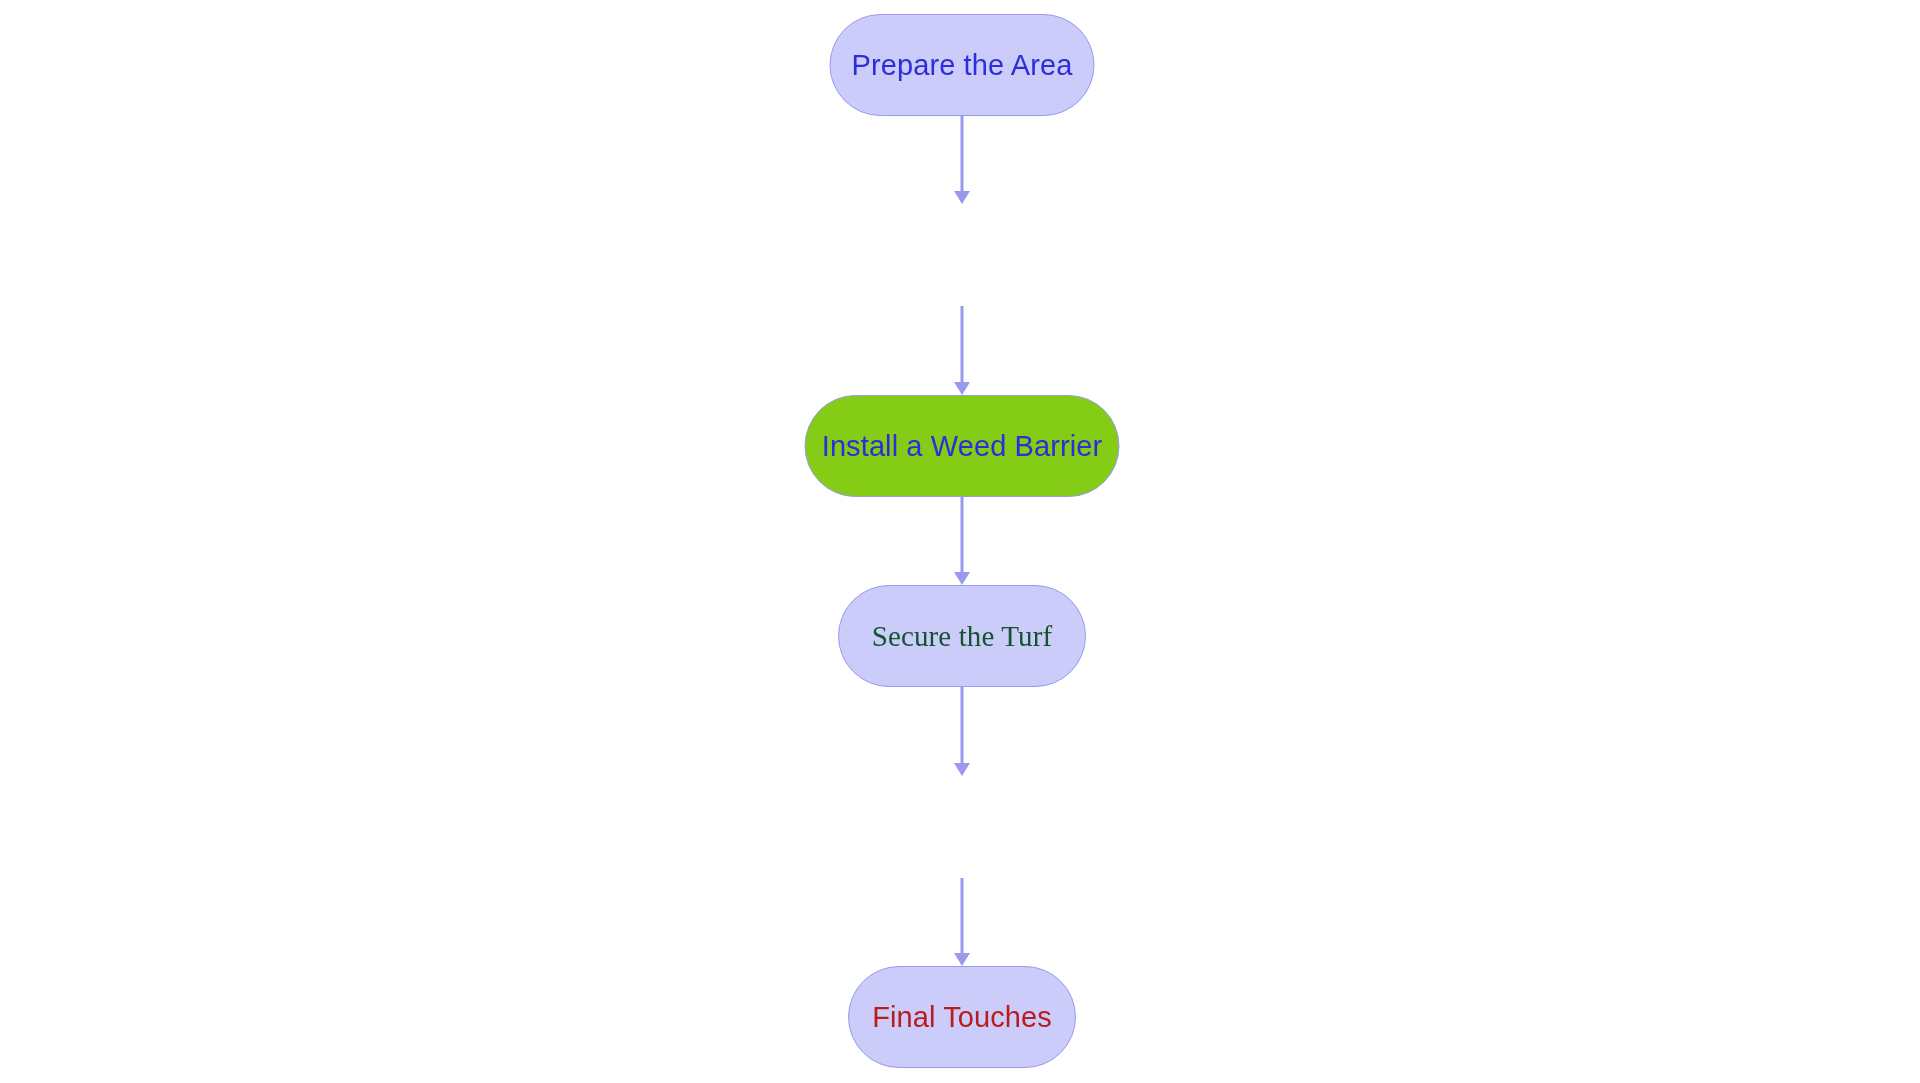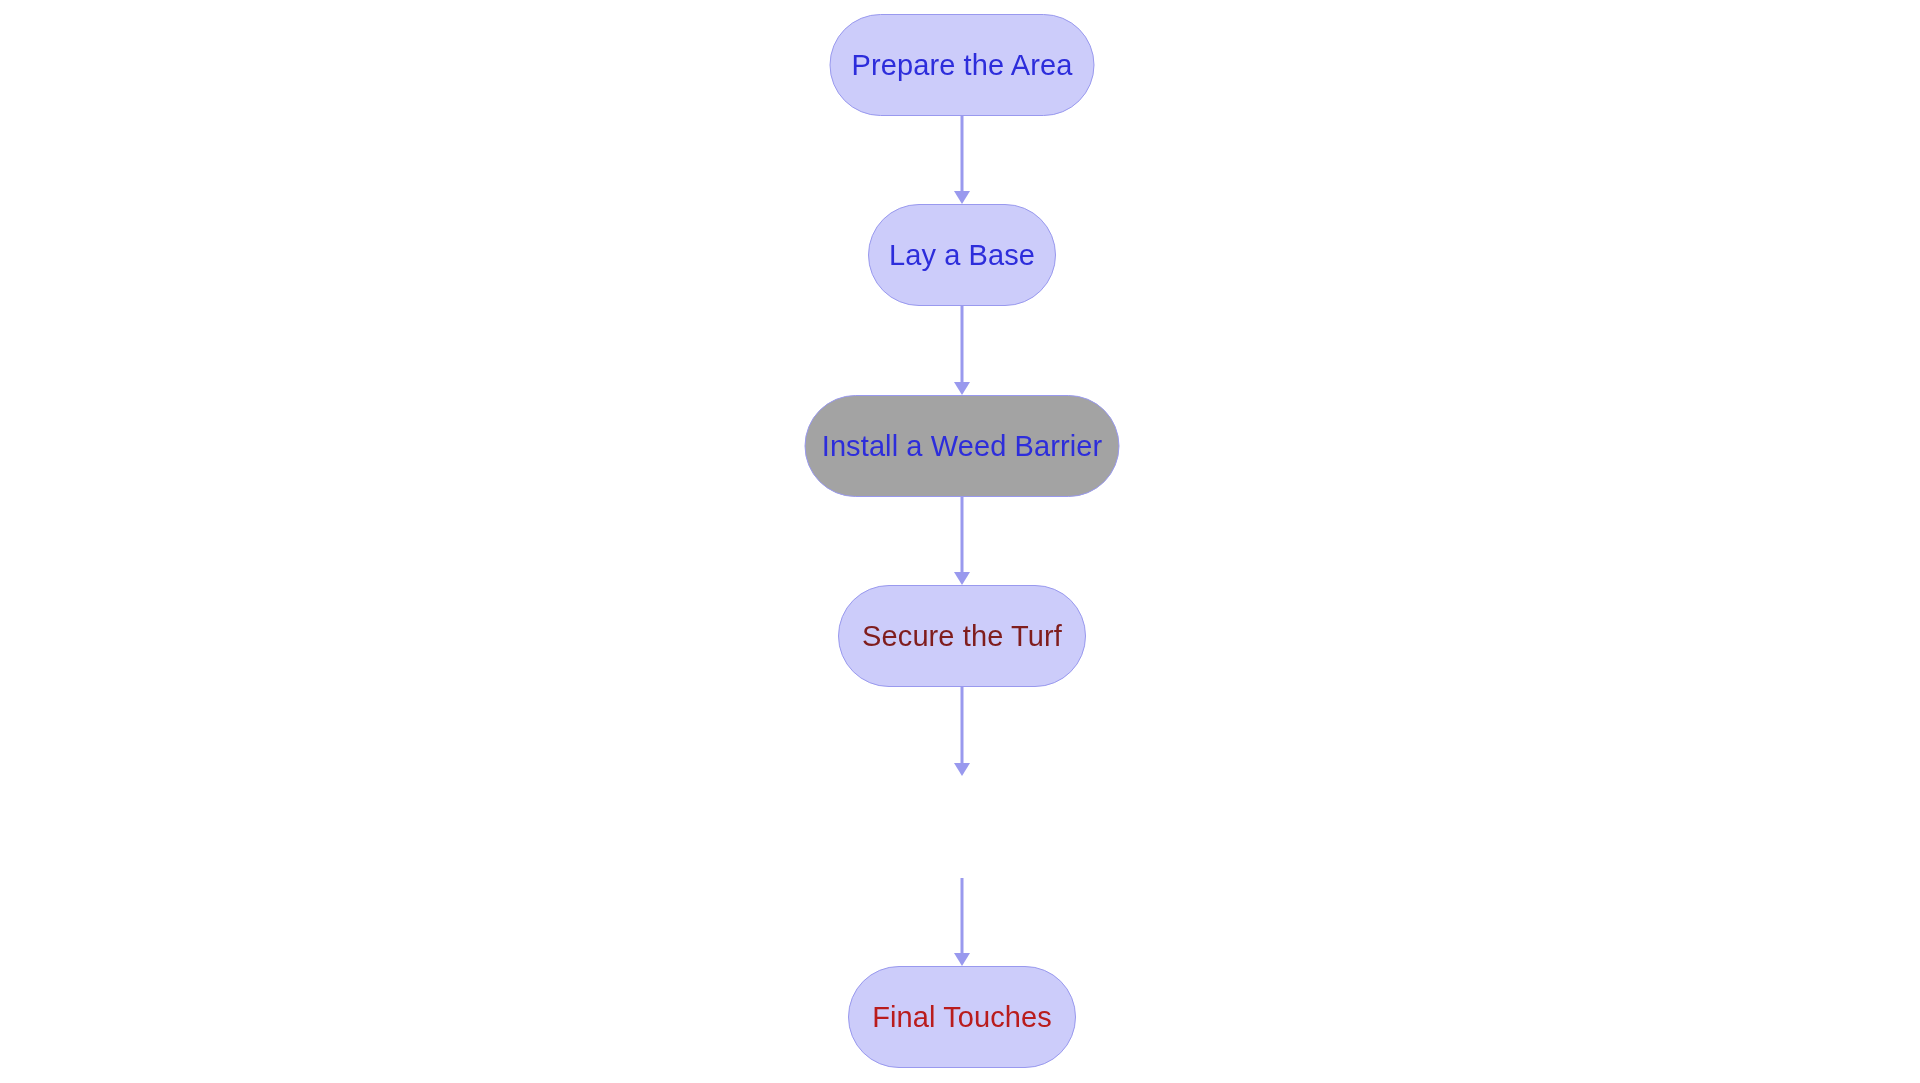--- a/index.html
+++ b/index.html
@@ -85,25 +85,22 @@
       <div class="connector-line" style="height: 76px; background: rgb(153, 153, 238);"></div>
       <div class="connector-head" style="border-top-color: rgb(153, 153, 238);"></div>
     </div>
     <div class="flow-connector" style="left: 962px; top: 878px; height: 88px; width: 18px;">
       <div class="connector-line" style="height: 75px; background: rgb(153, 153, 238);"></div>
       <div class="connector-head" style="border-top-color: rgb(153, 153, 238);"></div>
     </div>
     <div class="flow-node" style="left: 962px; top: 65px; width: 265px; height: 102px; background: rgb(204, 204, 250); border-color: rgb(153, 153, 238);">
       <span class="flow-node-label" style="color: rgb(45, 45, 219);">Prepare the Area</span>
     </div>
-    <div class="flow-node" style="left: 962px; top: 255px; width: 188px; height: 102px; background: rgb(204, 204, 250); border-color: rgb(153, 153, 238);">
-      <span class="flow-node-label" style="color: rgb(45, 45, 219);">Lay a Base</span>
-    </div>
-    <div class="flow-node" style="left: 962px; top: 446px; width: 315px; height: 102px; background: #a3a3a3; border-color: rgb(153, 153, 238);">
+    <div class="flow-node" style="left: 962px; top: 446px; width: 315px; height: 102px; background: #84cc16; border-color: rgb(153, 153, 238);">
       <span class="flow-node-label" style="color: rgb(45, 45, 219);">Install a Weed Barrier</span>
     </div>
     <div class="flow-node" style="left: 962px; top: 636px; width: 248px; height: 102px; background: rgb(204, 204, 250); border-color: rgb(153, 153, 238);">
-      <span class="flow-node-label" style="color: #7f1d1d;">Secure the Turf</span>
+      <span class="flow-node-label" style="color: #14532d; font-family: Liberation Serif, serif;">Secure the Turf</span>
     </div>
     <div class="flow-node" style="left: 962px; top: 1017px; width: 228px; height: 102px; background: rgb(204, 204, 250); border-color: rgb(153, 153, 238);">
       <span class="flow-node-label" style="color: #b91c1c;">Final Touches</span>
     </div>
   </div>
 
 </body></html>

